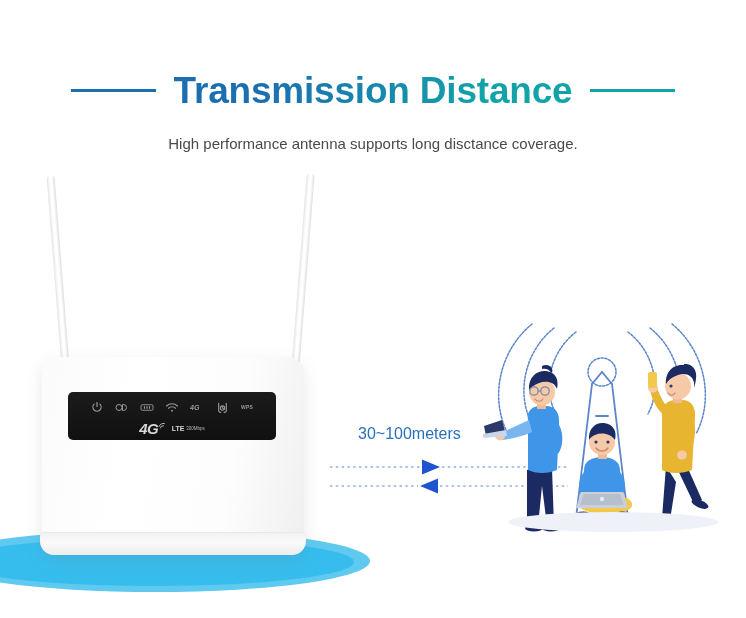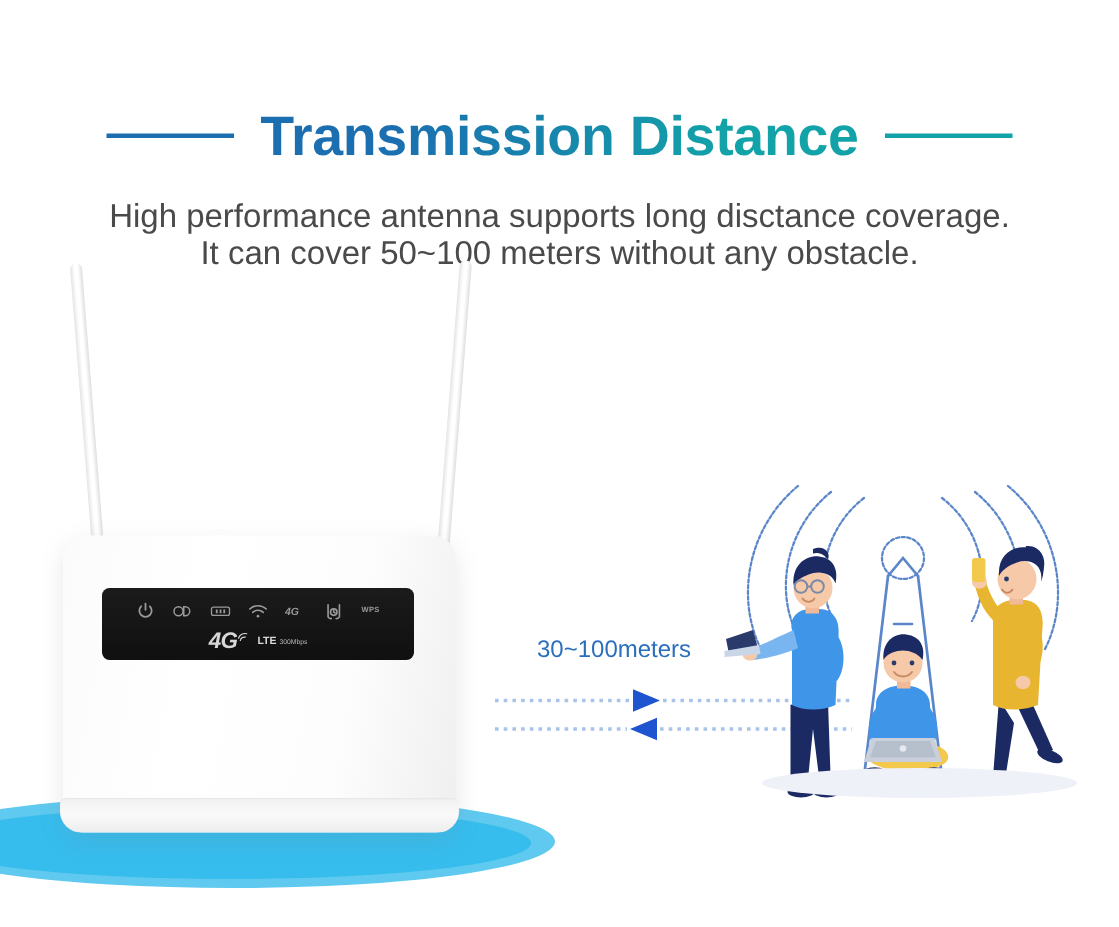--- a/index.html
+++ b/index.html
@@ -63,21 +63,21 @@
     -webkit-text-fill-color: transparent;
   }
 
   .subtitle {
     position: absolute;
     left: 0;
     top: 131px;
     width: 746px;
     text-align: center;
     color: #4a4a4a;
-    font-size: 22px;
+    font-size: 15px;
     line-height: 25px;
   }
   .subtitle .line { display: block; }
 
   
   .router-wrap {
     position: absolute;
     left: 0px;
     top: 165px;
     width: 380px;
@@ -265,21 +265,20 @@
 
   <div class="header">
     <div class="title-row">
       <div class="rule rule-left"></div>
       <div class="page-title">Transmission Distance</div>
       <div class="rule rule-right"></div>
     </div>
 
     <div class="subtitle">
       <span class="line">High performance antenna supports long disctance coverage.</span>
-      <span class="line">It can cover 50~100 meters without any obstacle.</span>
     </div>
   </div>
 
   <div class="router-wrap">
 
     <div class="base-ellipse-outer"></div>
     <div class="base-ellipse-inner"></div>
 
     <div class="antenna antenna-left"></div>
     <div class="antenna antenna-right"></div>

